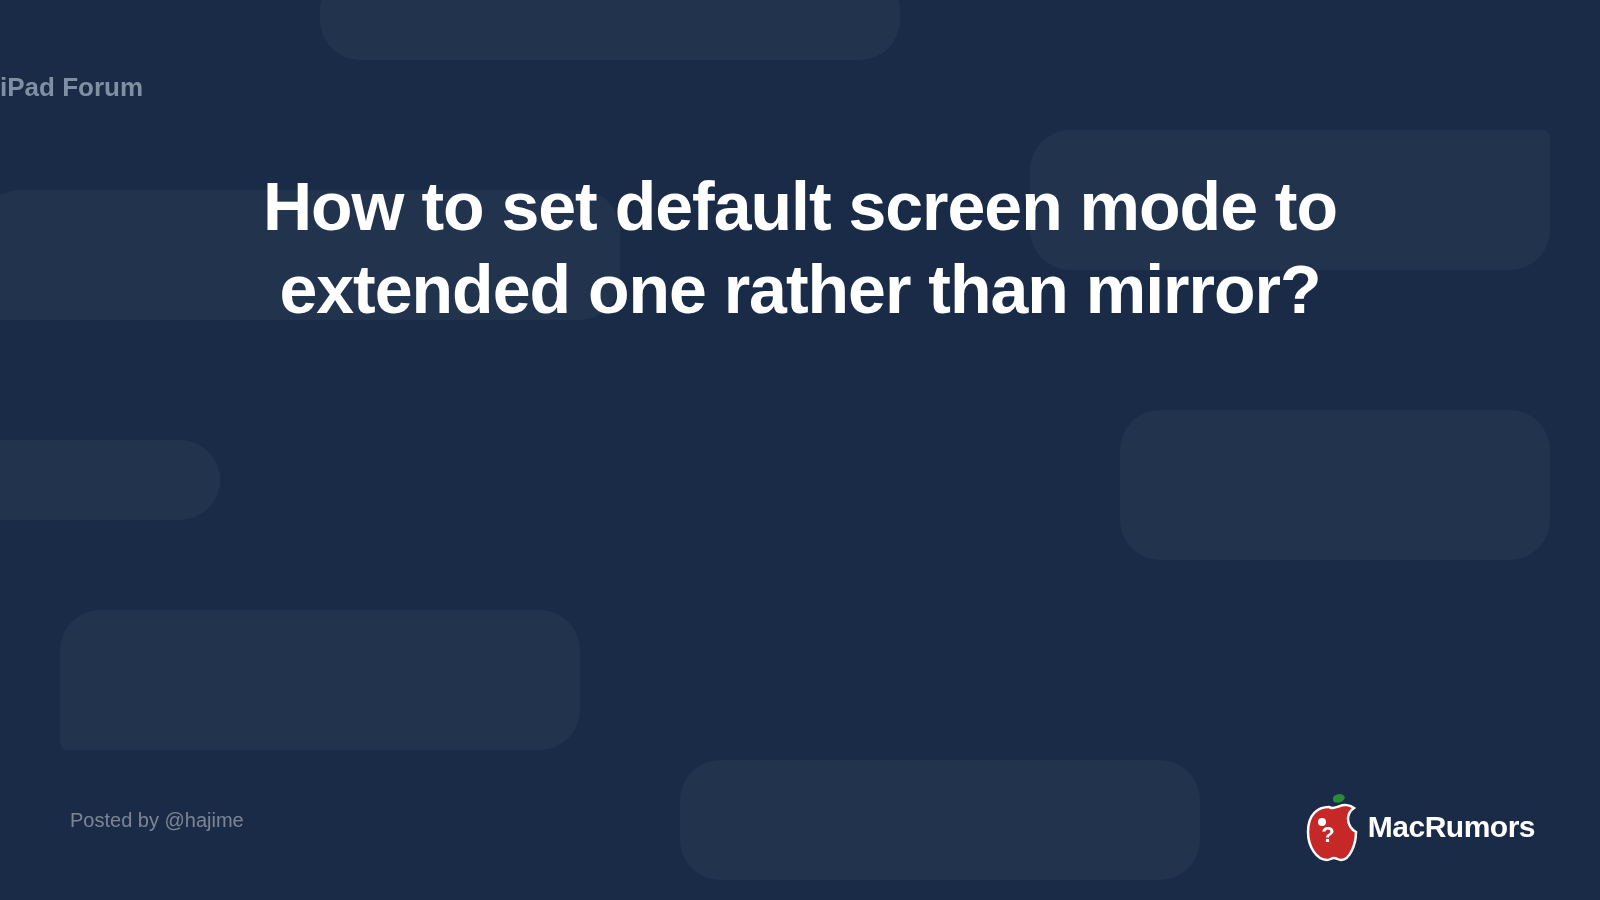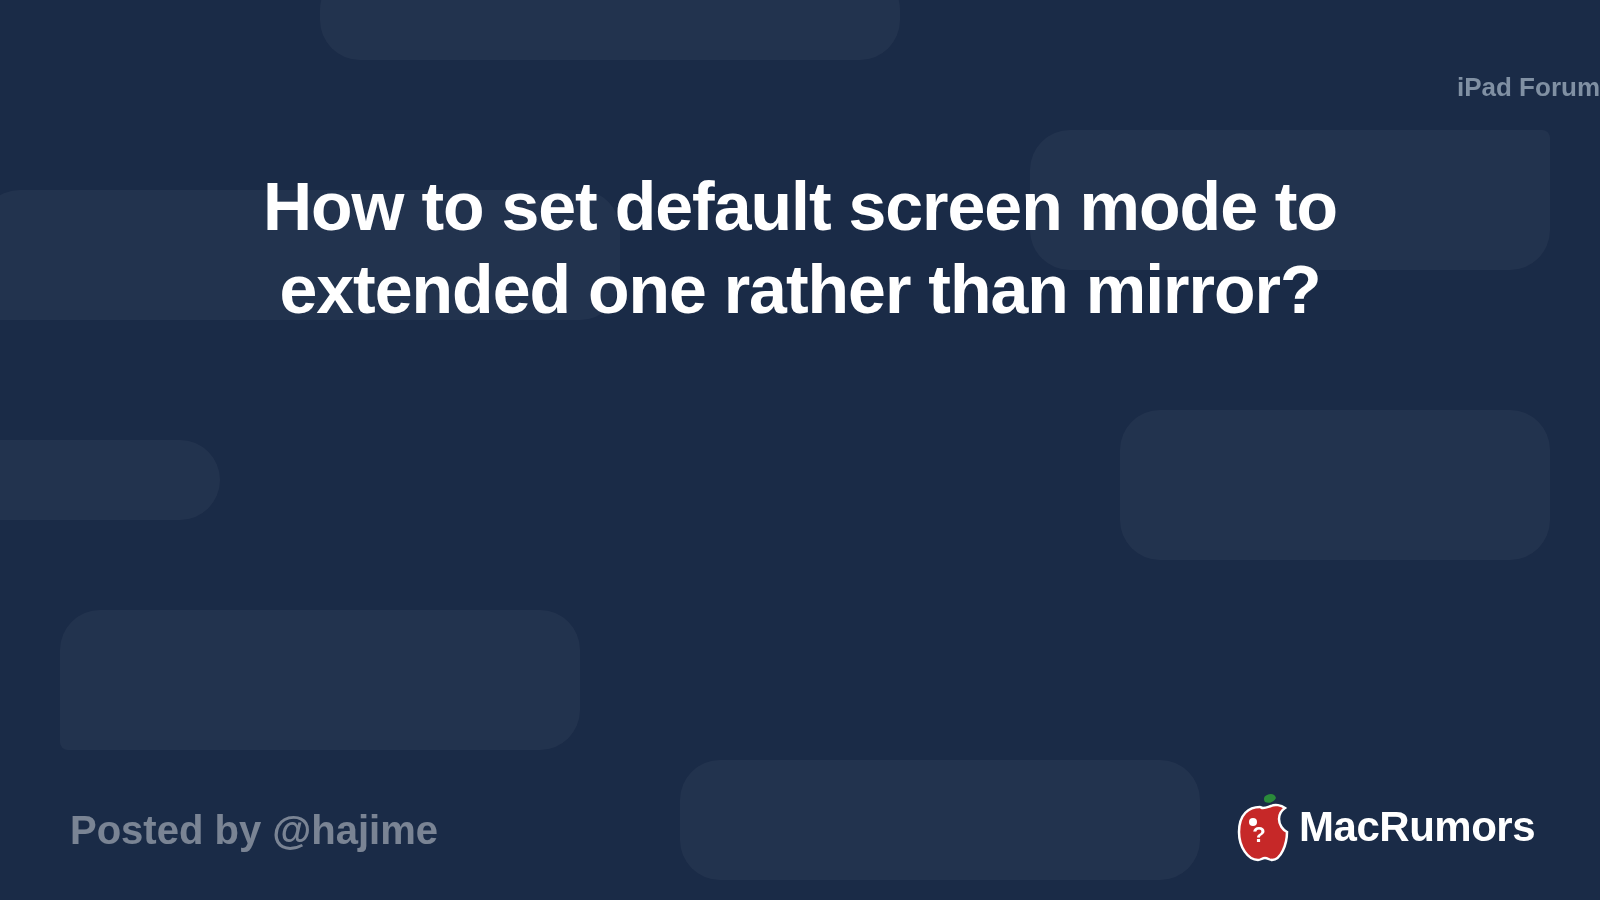--- a/index.html
+++ b/index.html
@@ -22,56 +22,56 @@
     .bubble.b4 { top: 440px; left: -60px; width: 280px; height: 80px; }
     .bubble.b5 { top: 410px; left: 1120px; width: 430px; height: 150px; }
     .bubble.b6 { top: 610px; left: 60px; width: 520px; height: 140px; border-bottom-left-radius: 8px; }
     .bubble.b7 { top: 760px; left: 680px; width: 520px; height: 120px; }
 
     .category {
       position: absolute;
       top: 72px;
       left: 0;
       width: 100%;
-      text-align: right;
+      text-align: left;
       font-size: 26px;
       font-weight: 600;
       color: #8090a3;
     }
     .title {
       position: absolute;
       top: 165px;
       left: 50%;
       transform: translateX(-50%);
       width: 1200px;
       text-align: center;
       font-size: 68px;
       font-weight: 800;
       line-height: 1.22;
       color: #ffffff;
       letter-spacing: -1px;
     }
     .posted-by {
       position: absolute;
-      bottom: 47px;
+      bottom: 68px;
       left: 70px;
-      font-size: 40px;
-      font-weight: 700;
+      font-size: 20px;
+      font-weight: 400;
       color: rgba(255,255,255,0.42);
     }
     .brand {
       position: absolute;
       bottom: 38px;
       right: 65px;
       display: flex;
       align-items: center;
       gap: 10px;
     }
     .brand-text {
-      font-size: 42px;
+      font-size: 30px;
       font-weight: 800;
       color: #ffffff;
       letter-spacing: -0.5px;
     }
     .apple-icon {
       width: 58px;
       height: 70px;
       position: relative;
     }
   </style>

